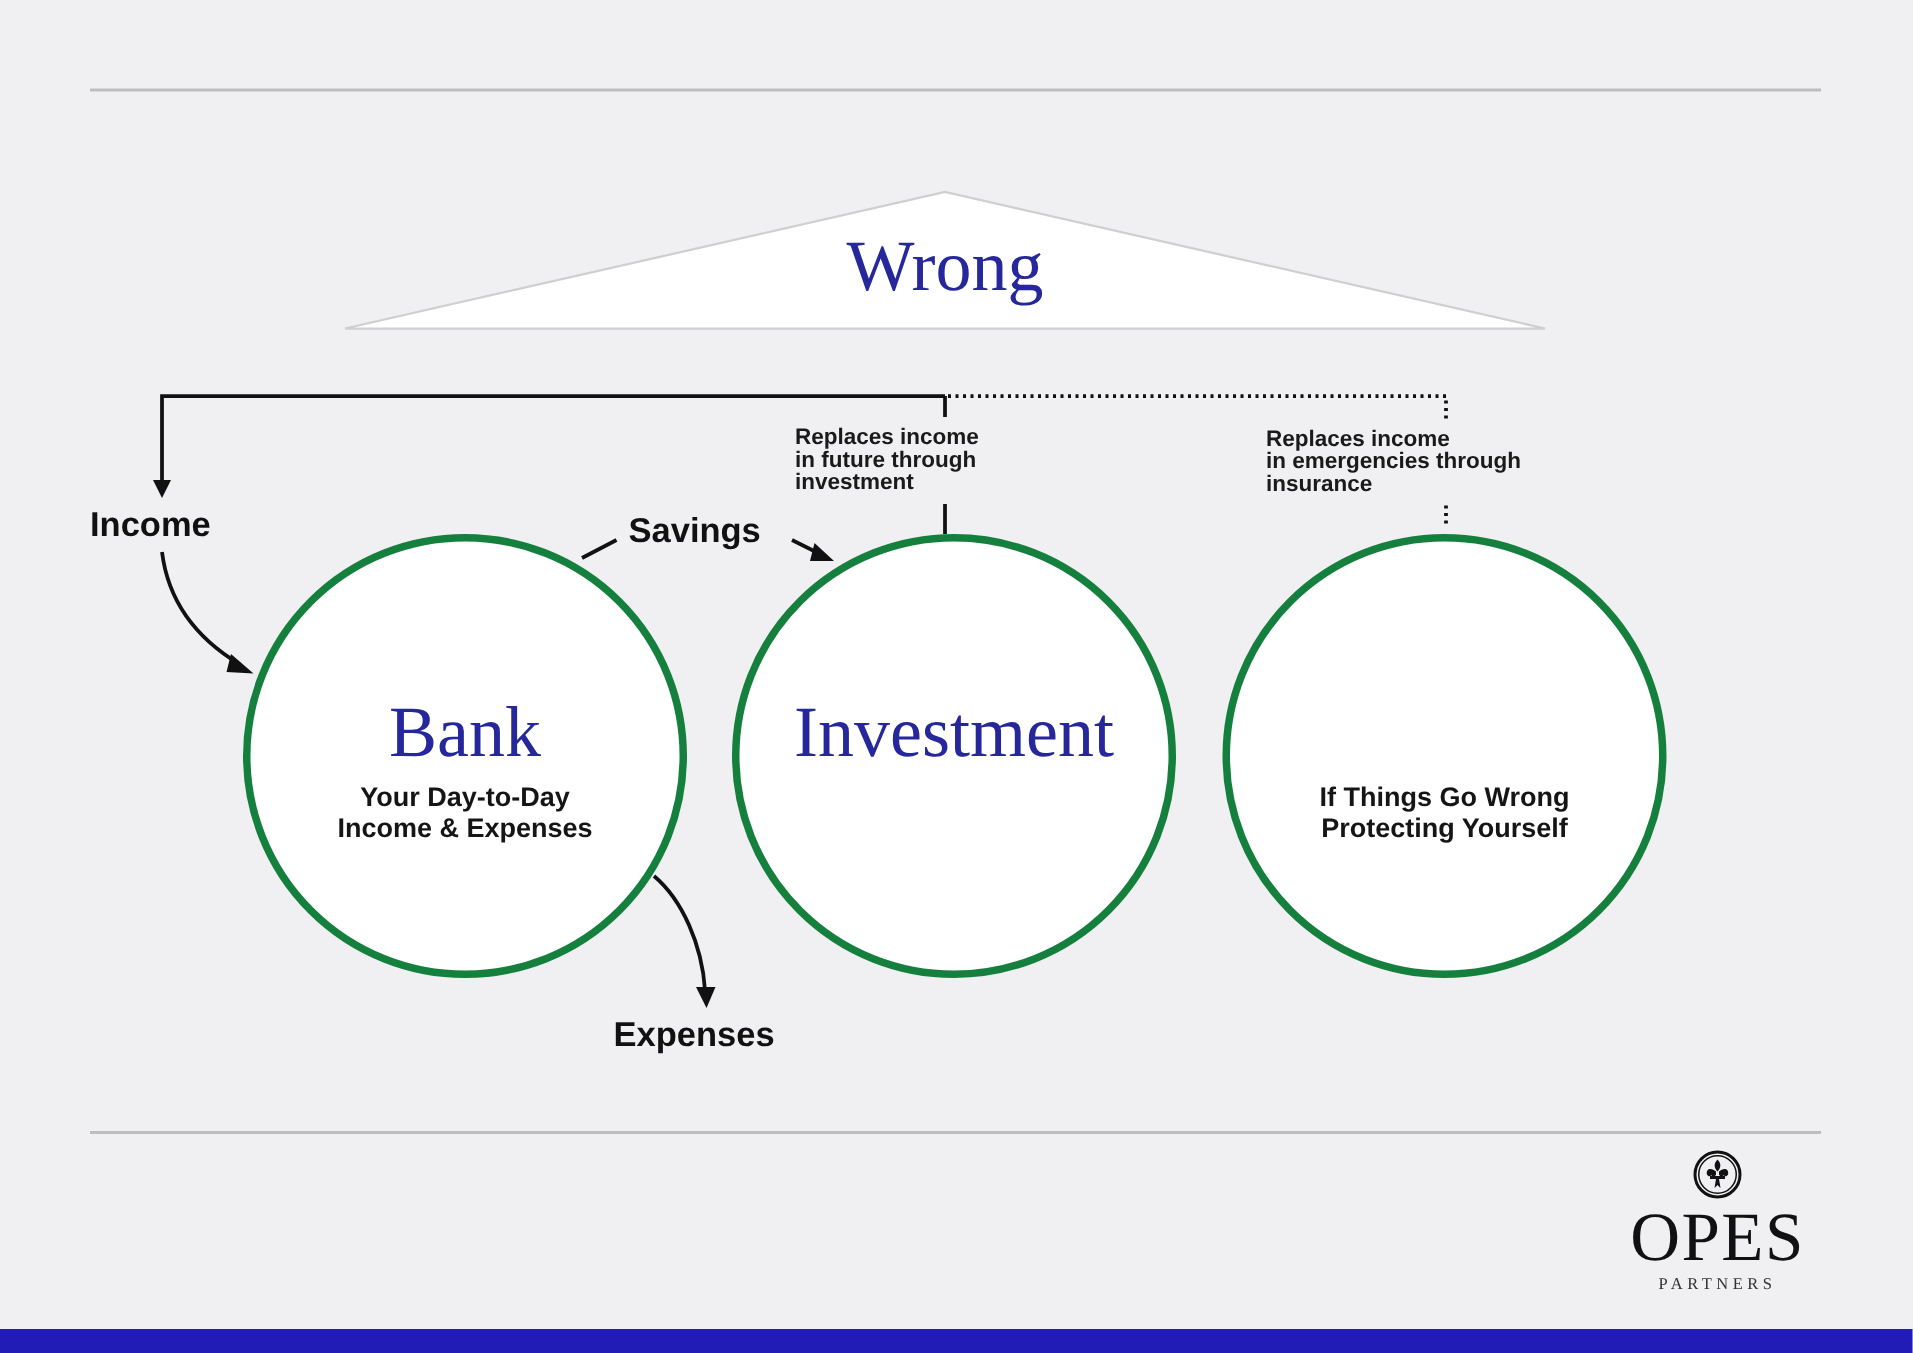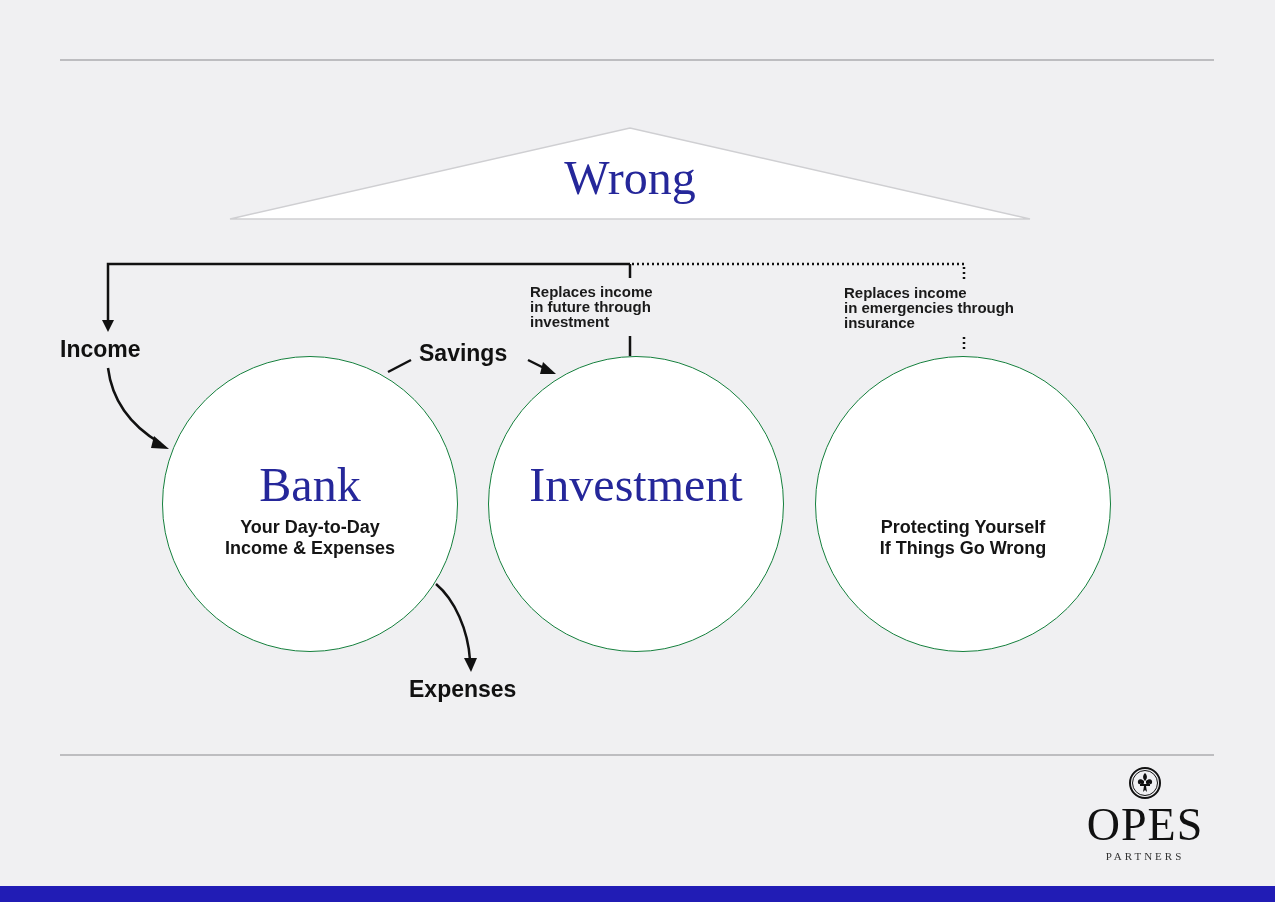--- a/index.html
+++ b/index.html
@@ -13,21 +13,21 @@
     .roof-svg { position: absolute; left: 0; top: 0; }
     .serif-title {
       font-family: "Liberation Serif", "DejaVu Serif", serif;
       color: #25279a;
       text-align: center;
       white-space: nowrap;
     }
     .goals-title { left: 530px; top: 150px; width: 200px; font-size: 48px; line-height: 56px; }
     .circle {
       position: absolute; width: 296px; height: 296px; border-radius: 50%;
-      background: #ffffff; border: 1px solid #15803d; box-sizing: border-box;
+      background: #ffffff; border: 5px solid #15803d; box-sizing: border-box;
     }
     .circle-title {
       position: absolute; left: 0; width: 100%; top: 100px;
       font-size: 48px; line-height: 56px;
     }
     .circle-sub {
       position: absolute; left: 0; width: 100%; top: 160px;
       text-align: center; font-size: 18px; line-height: 21px; font-weight: bold;
       color: #151515;
     }
@@ -107,22 +107,22 @@
   <div class="circle-sub">
     <div>Your Day-to-Day</div>
     <div>Income &amp; Expenses</div>
   </div>
 </div>
 <div class="circle" style="left:488px; top:356px;">
   <div class="circle-title serif-title">Investment</div>
 </div>
 <div class="circle" style="left:815px; top:356px;">
   <div class="circle-sub">
+    <div>If Things Go Wrong</div>
     <div>Protecting Yourself</div>
-    <div>If Things Go Wrong</div>
   </div>
 </div>
 
 <div class="rule" style="left:60px; top:754px; width:1154px;"></div>
 
 <div class="logo">
   <svg class="logo-mark" width="34" height="34" viewBox="0 0 34 34">
     <circle cx="17" cy="17" r="15" fill="none" stroke="#111" stroke-width="2"></circle>
     <circle cx="17" cy="17" r="12.5" fill="none" stroke="#111" stroke-width="1"></circle>
     <path d="M17,7 C14,10 15,13 17,15 C19,13 20,10 17,7 Z" fill="#111"></path>

